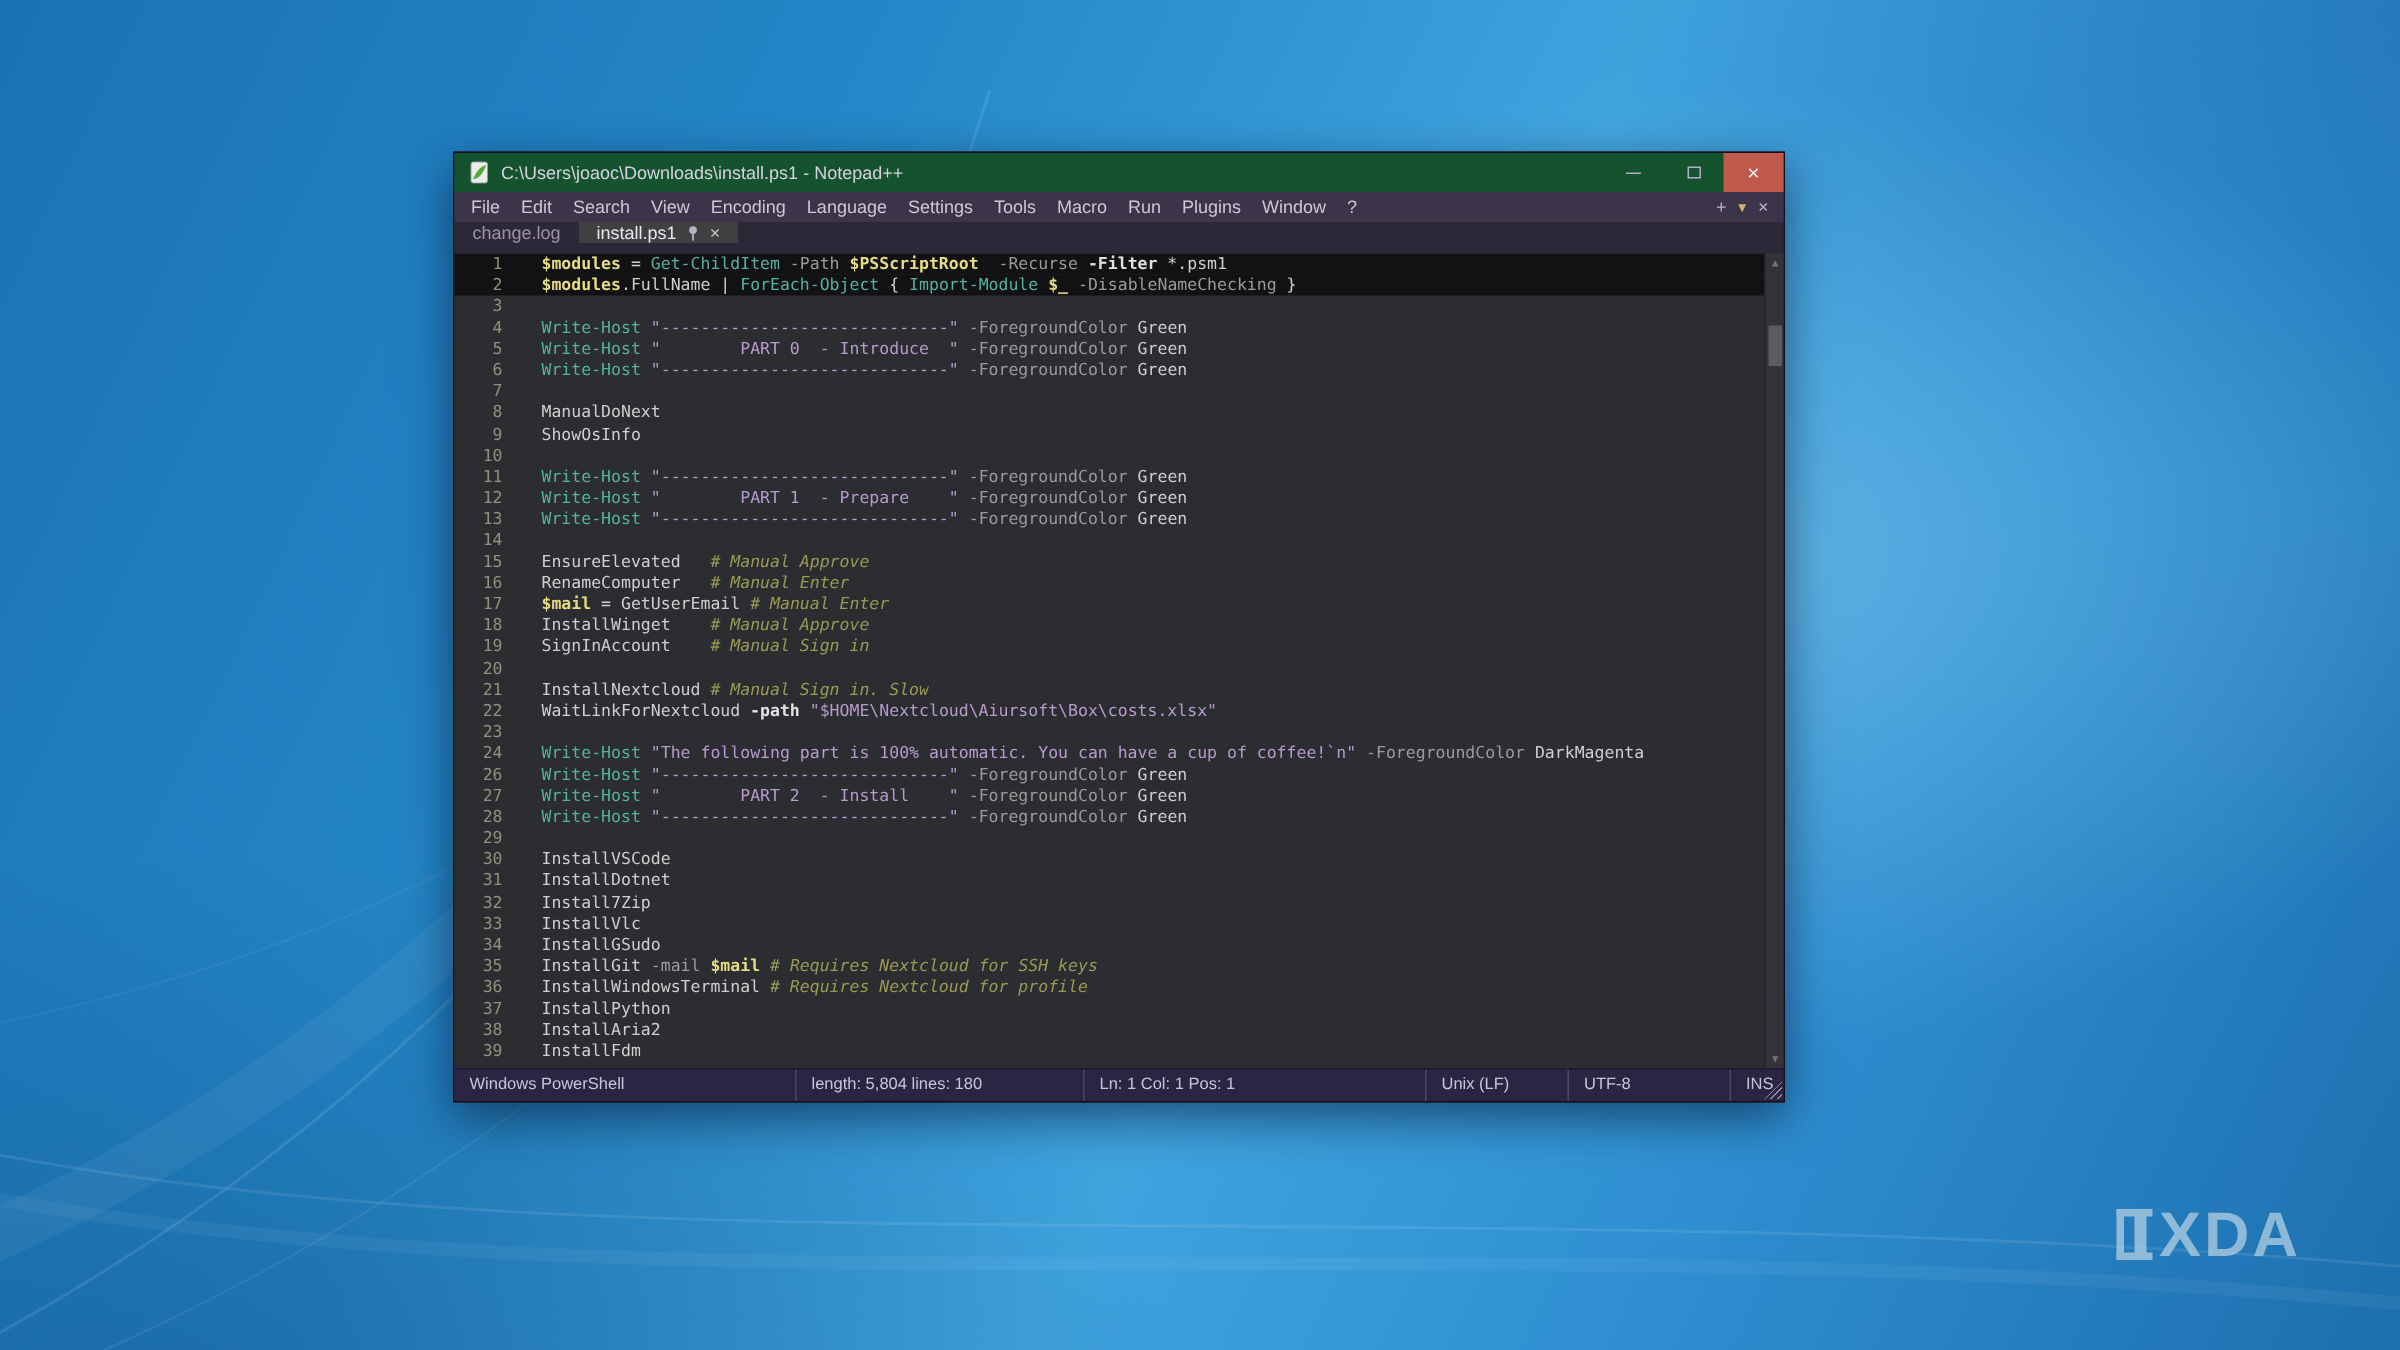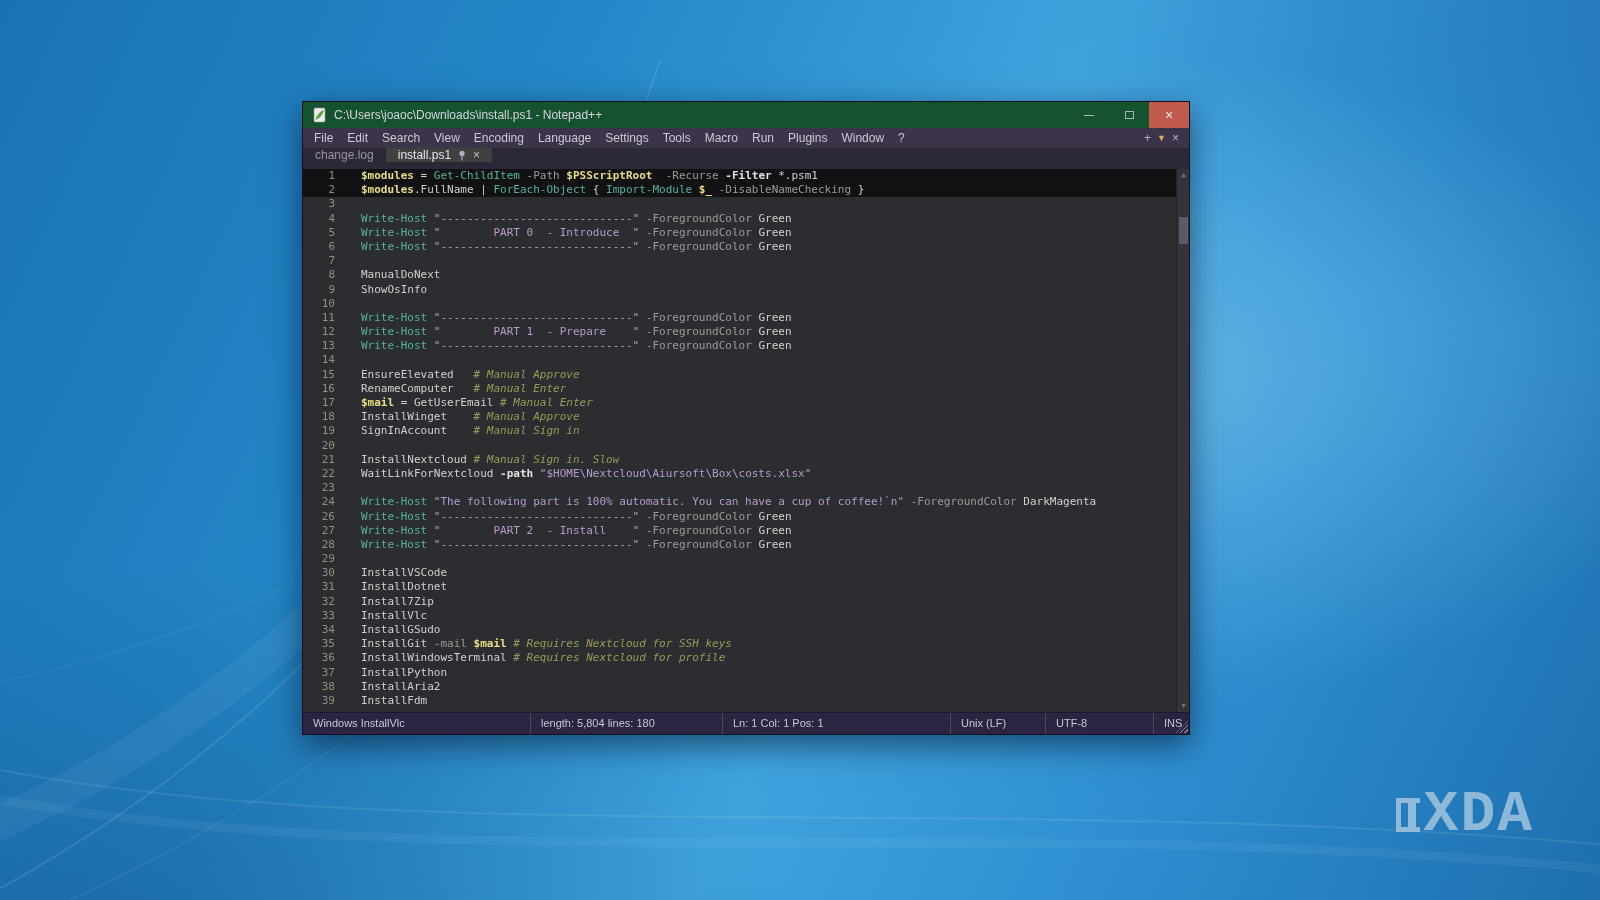--- a/index.html
+++ b/index.html
@@ -99,21 +99,21 @@
   .grip {
     position:absolute; right:1px; bottom:1px; width:12px; height:12px;
     background:repeating-linear-gradient(135deg, transparent 0 2px, #8e8aa2 2px 3px);
     clip-path:polygon(100% 0, 100% 100%, 0 100%);
   }
 
   
   .watermark { position:absolute; right:66px; bottom:56px; display:flex; align-items:center; opacity:0.72; }
   .xda-bracket { width:24px; height:34px; border:5px solid #b8d2e4; border-right:none; display:block; }
   .xda-bar { width:8px; height:34px; background:#b8d2e4; display:block; margin-left:-12px; margin-right:8px; }
-  .xda-text { color:#b8d2e4; font-size:58px; font-weight:bold; letter-spacing:2px; line-height:1;font-family:Liberation Mono, monospace; }
+  .xda-text { color:#b8d2e4; font-size:42px; font-weight:bold; letter-spacing:2px; line-height:1; }
 </style>
 </head>
 <body>
 
 <div class="desktop">
   <svg class="swooshes" viewBox="0 0 1600 900" preserveAspectRatio="none">
     <path d="M-60,920 C260,760 520,500 660,60" stroke="rgba(255,255,255,0.10)" stroke-width="2" fill="none"></path>
     <path d="M-80,960 C320,820 640,560 820,120" stroke="rgba(255,255,255,0.07)" stroke-width="1.5" fill="none"></path>
     <path d="M-40,840 C200,740 420,560 560,300" stroke="rgba(255,255,255,0.05)" stroke-width="34" fill="none"></path>
     <path d="M0,770 C420,850 980,790 1610,845" stroke="rgba(255,255,255,0.09)" stroke-width="2" fill="none"></path>
@@ -339,21 +339,21 @@
           </div>
         </div>
       <div class="vscroll">
         <span class="sb-arrow up">▲</span>
         <span class="sb-thumb"></span>
         <span class="sb-arrow down">▼</span>
       </div>
     </div>
 
     <div class="statusbar">
-      <span class="st doc">Windows InstallVlc</span>
+      <span class="st doc">Windows PowerShell</span>
       <span class="st len">length: 5,804    lines: 180</span>
       <span class="st pos">Ln: 1    Col: 1    Pos: 1</span>
       <span class="st eol">Unix (LF)</span>
       <span class="st enc">UTF-8</span>
       <span class="st ins">INS</span>
       <span class="grip"></span>
     </div>
 
   </div>
 

